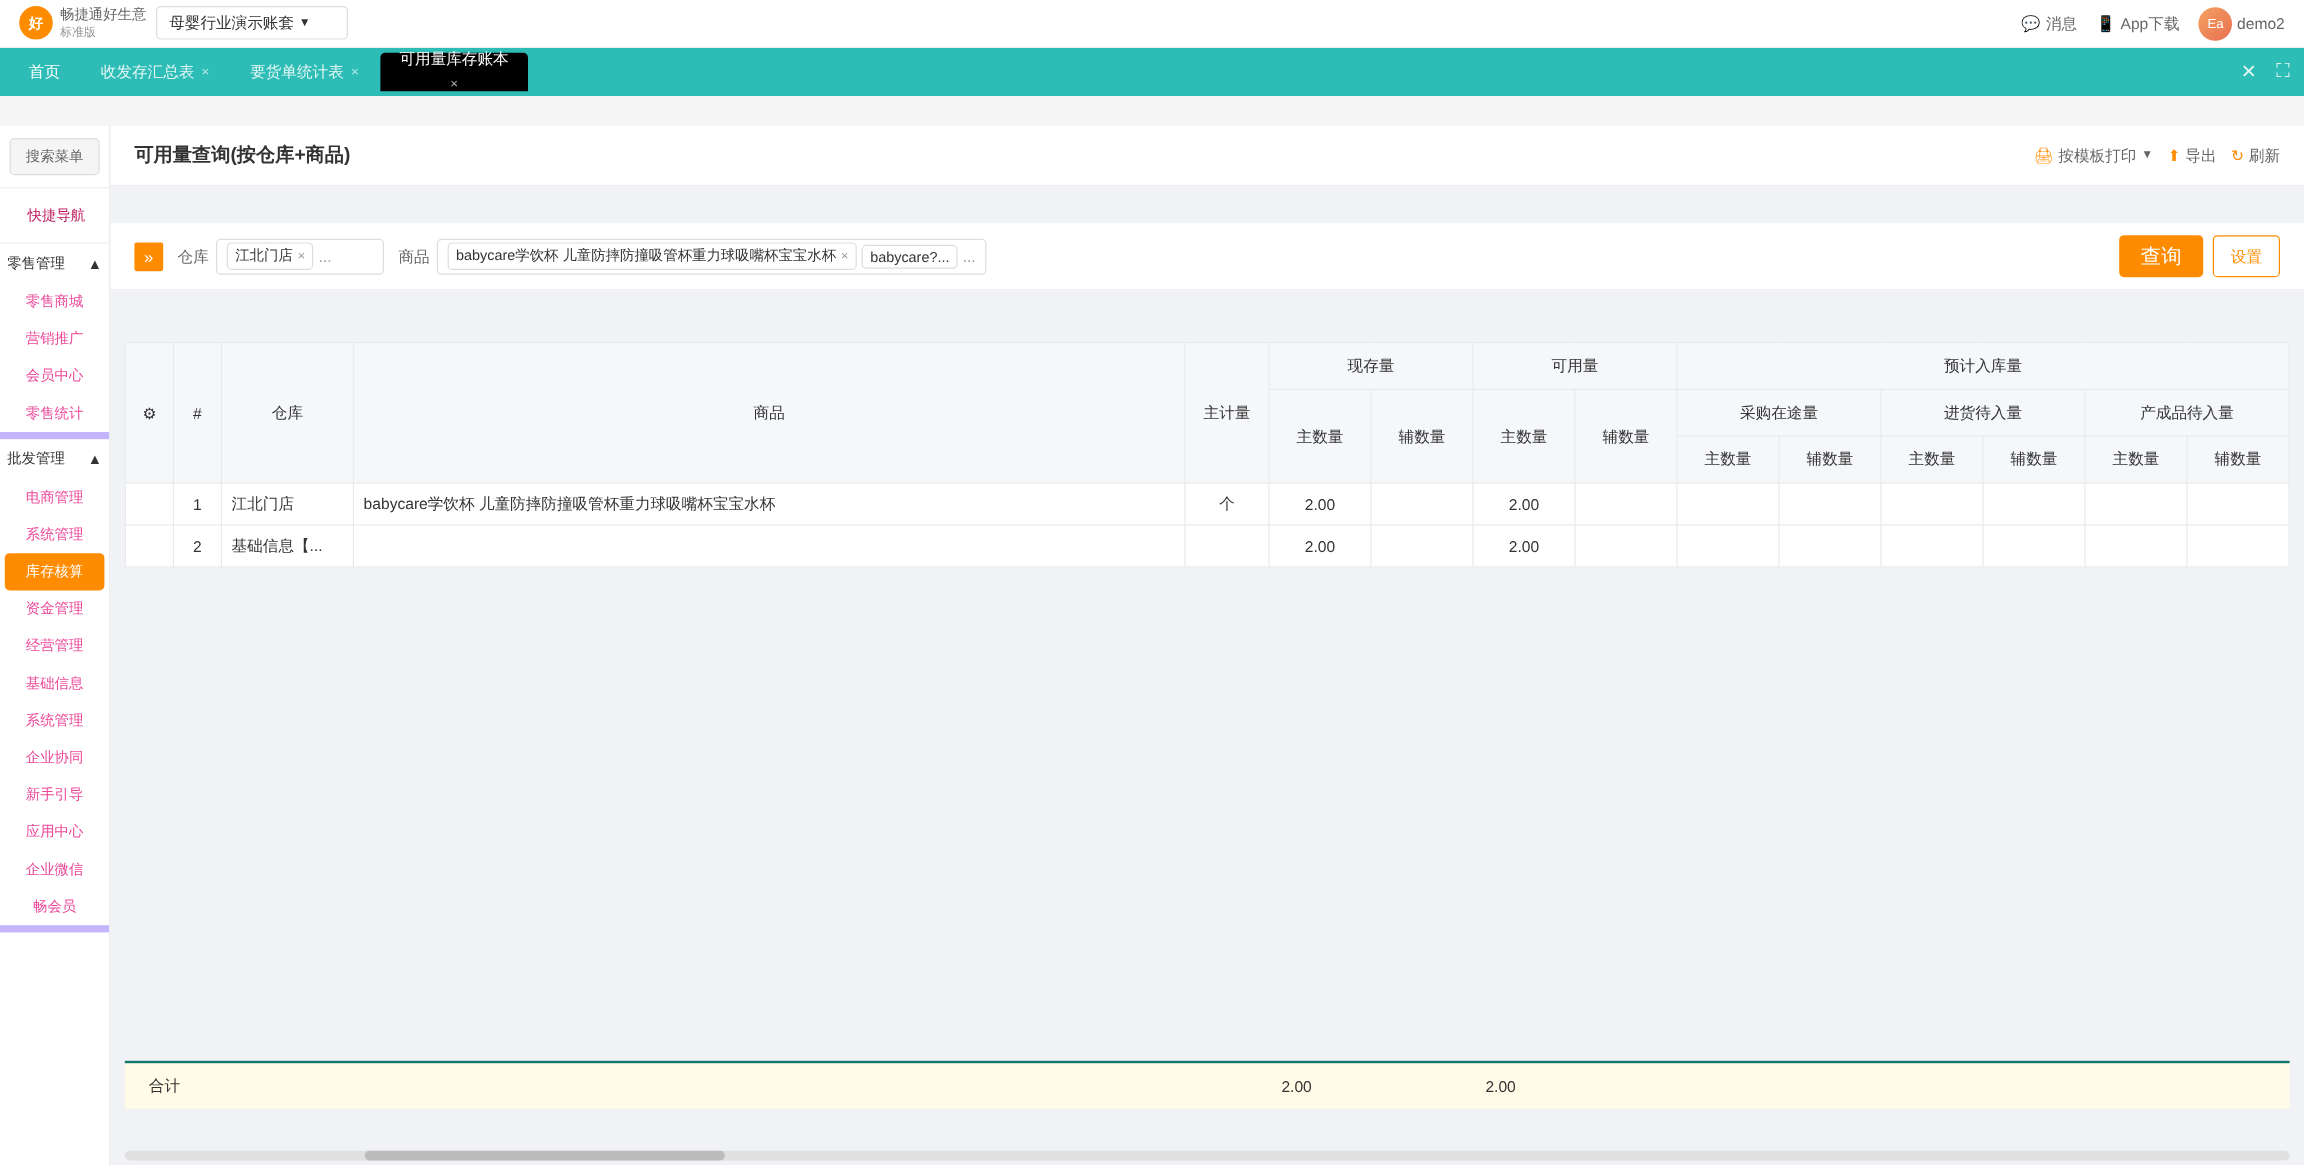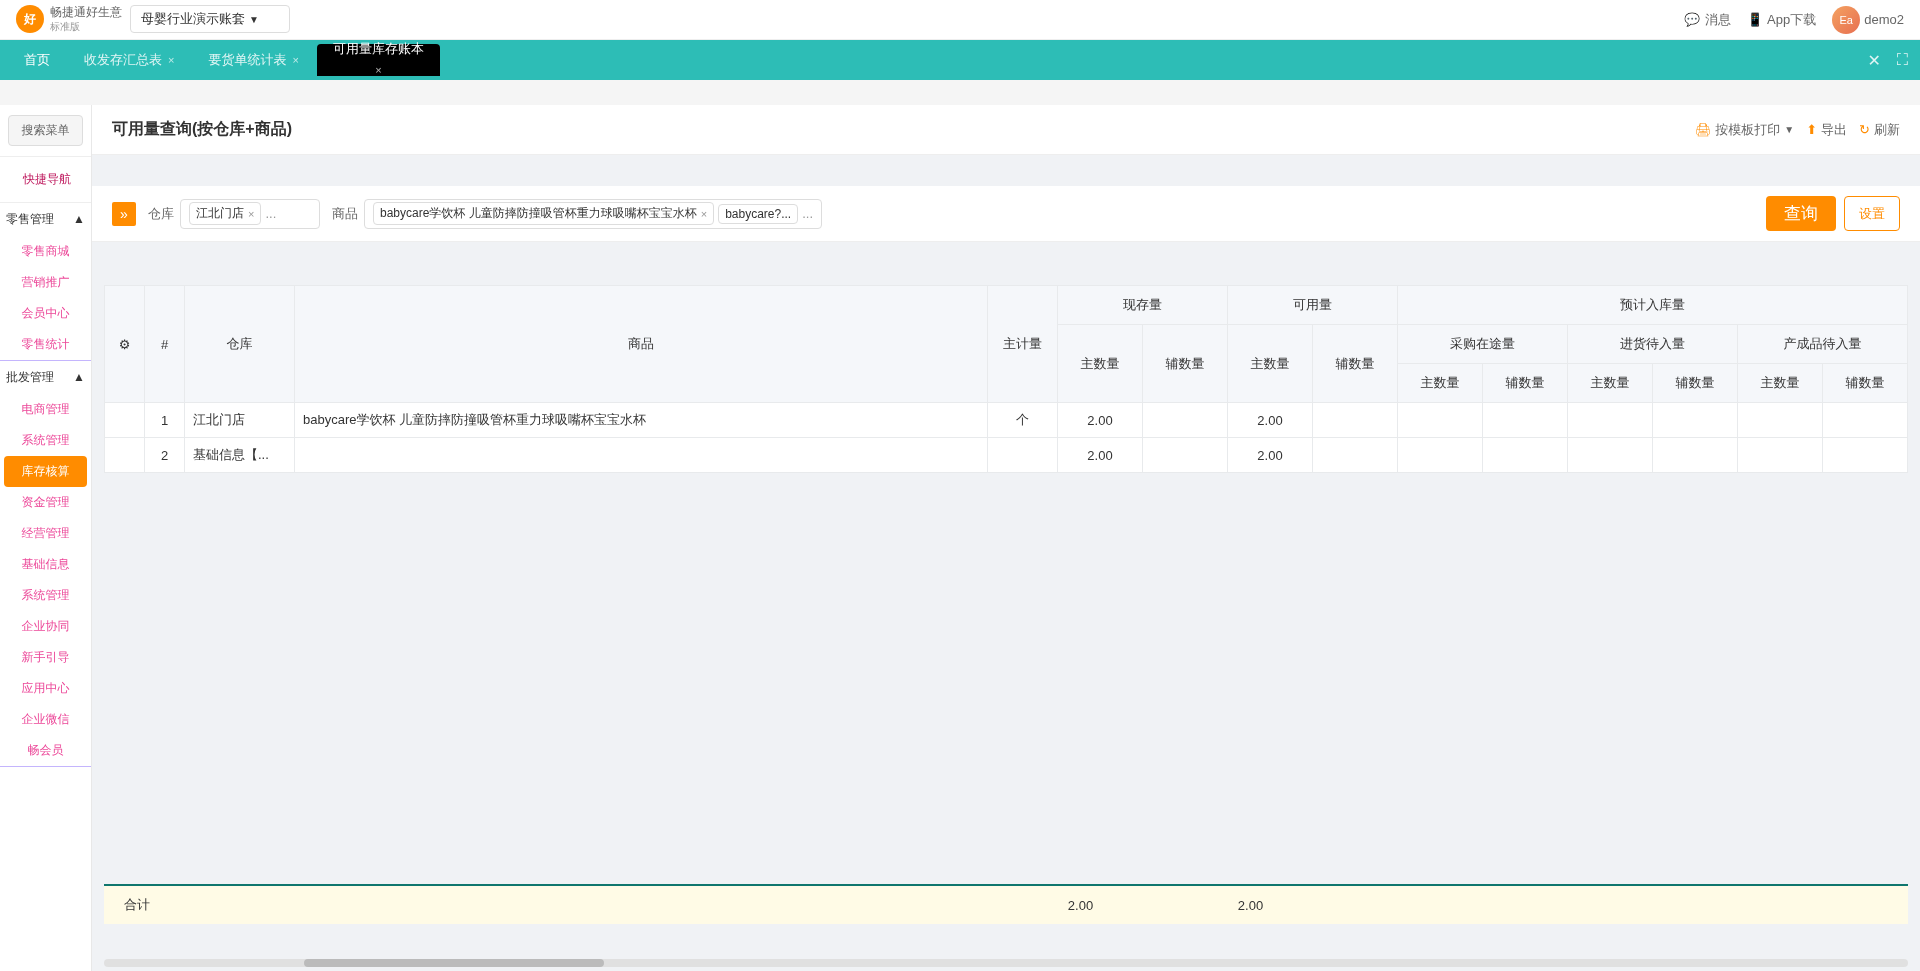--- a/index.html
+++ b/index.html
@@ -171,22 +171,21 @@
       border-bottom: 1px solid #eee;
     }
     .sidebar-nav-item {
       padding: 8px 20px;
       text-align: right;
       cursor: pointer;
       font-size: 12px;
       color: #be185d;
     }
     .sidebar-section {
-      border-bottom: 1px solid #c4b5fd;
-      font-family: Liberation Serif, serif;
+      border-bottom: 6px solid #c4b5fd;
     }
     .sidebar-section-header {
       padding: 8px 6px;
       display: flex;
       align-items: center;
       justify-content: space-between;
       cursor: pointer;
       font-size: 12px;
       color: #333;
       font-weight: 500;

